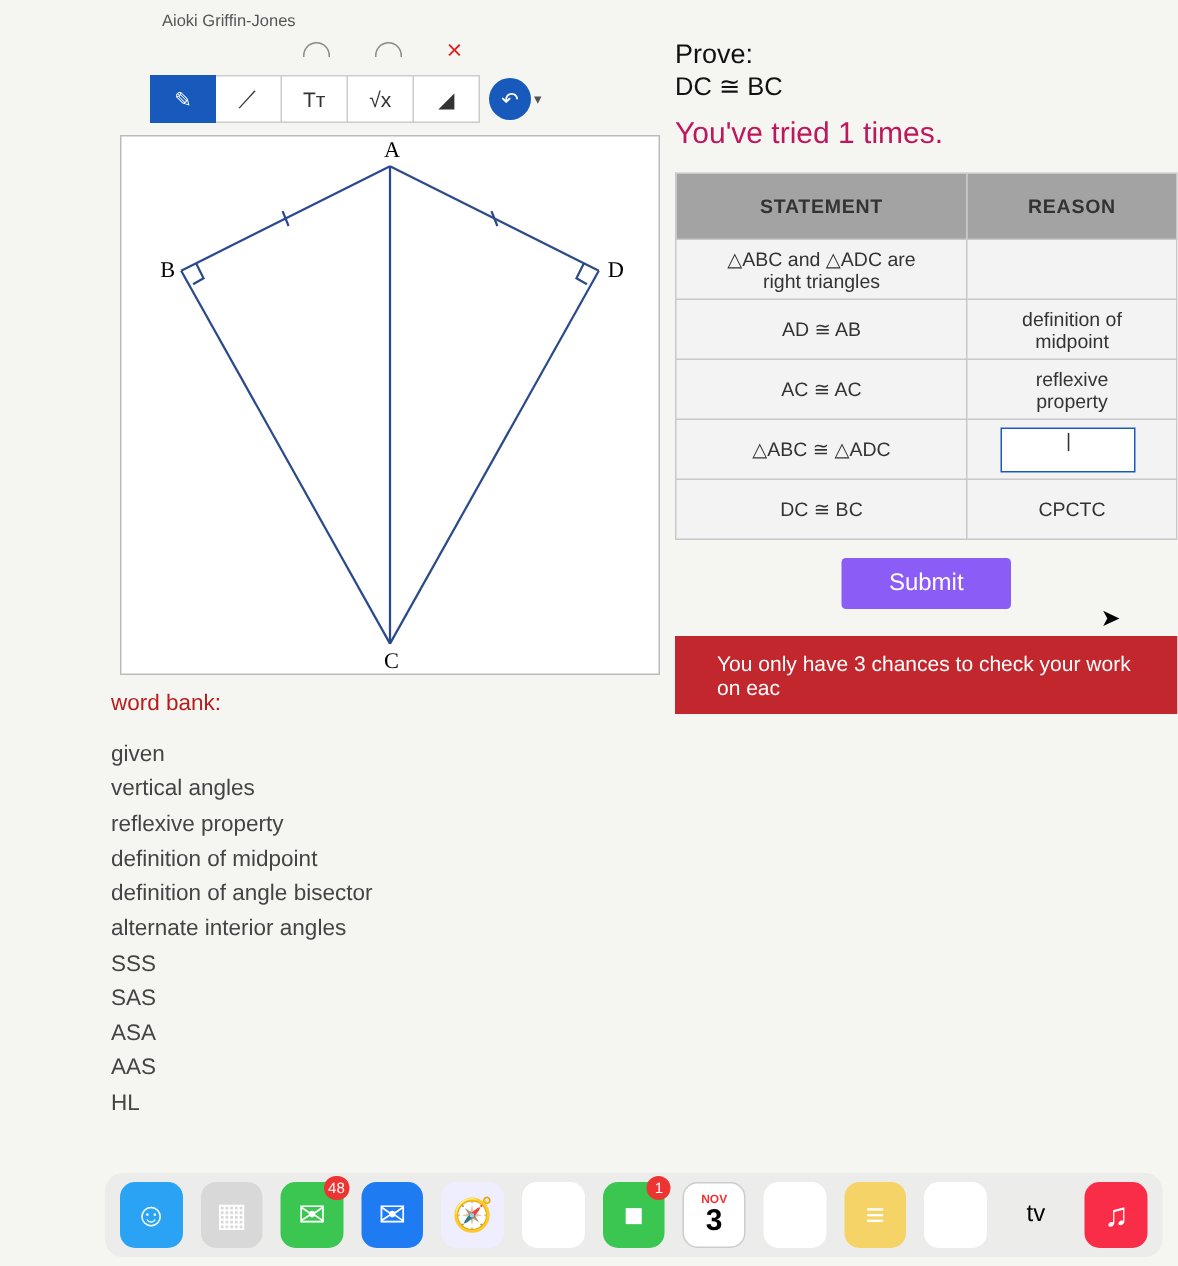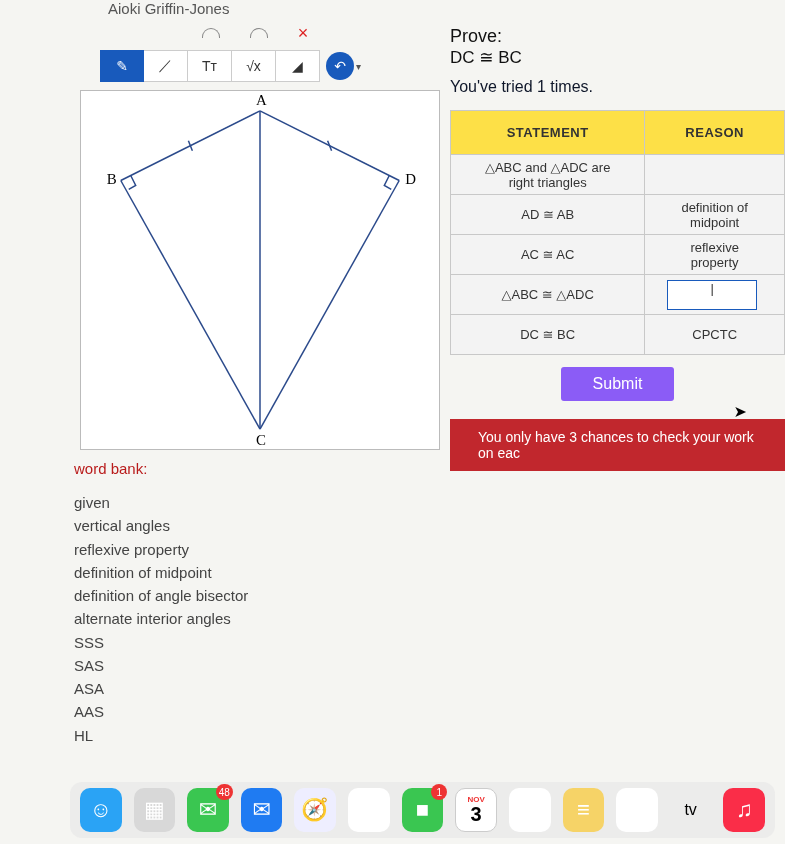--- a/index.html
+++ b/index.html
@@ -8,24 +8,24 @@
     background: #f5f5f2;
     width: 785px;
     height: 844px;
     position: relative;
     overflow: hidden;
     color: #333;
   }
   .top-header {
     height: 20px;
     padding-left: 108px;
-    font-size: 15px;
+    font-size: 11px;
     color: #555;
     display: flex;
-    align-items: flex-start;
+    align-items: flex-end;
   }
   .main {
     display: flex;
     gap: 10px;
     padding: 0 0 0 70px;
   }
   .left-col { width: 370px; }
   .right-col { width: 340px; padding-top: 6px; }
 
   
@@ -71,30 +71,30 @@
     margin-left: 10px;
   }
   .figure-box svg { width:100%; height:100%; }
 
   .word-bank-title { font-weight:normal; font-size:15px; margin:10px 0 14px 4px; color:#b91c1c;}
   .word-bank-list { font-size:15px; color:#444; line-height:1.55; padding-left:4px;}
 
   
   .prove-title { font-weight:normal; font-size:18px; color:#111;}
   .prove-eq { font-size:17px; color:#111; margin-bottom:10px;}
-  .tries { font-size:16px; color:#0f172a; margin-bottom:14px;}
+  .tries { font-size:20px; color:#be185d; margin-bottom:14px;}
 
   .proof-table {
     border-collapse: collapse;
     width: 100%;
     font-size: 13px;
     color:#333;
   }
   .proof-table th {
-    background:#fde047;
+    background:#a3a3a3;
     border:1px solid #c8c8c8;
     height:44px;
     font-weight:bold;
     letter-spacing:0.5px;
   }
   .proof-table td {
     border:1px solid #c8c8c8;
     background:#f3f3f3;
     height:40px;
     text-align:center;

